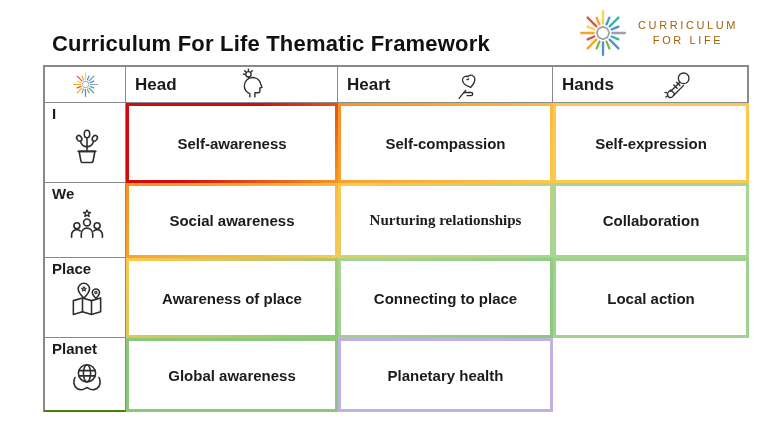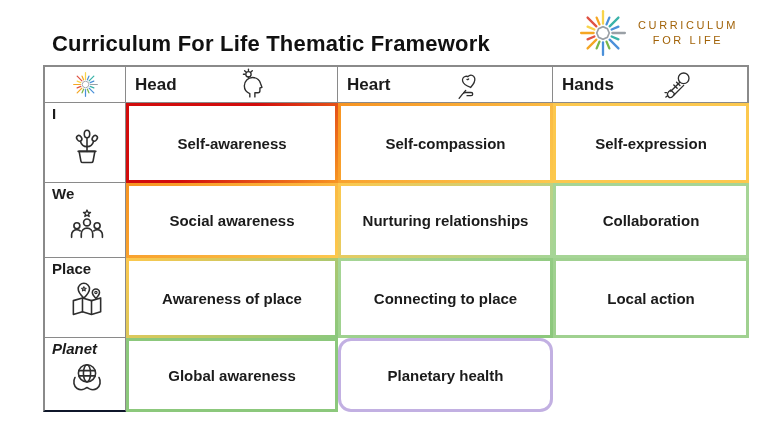--- a/index.html
+++ b/index.html
@@ -19,36 +19,36 @@
   .tbl *, .tbl{box-sizing:border-box;}
 
   .hcell{display:flex;align-items:center;padding:2px 6px 2px 9px;font-size:17px;font-weight:bold;
          border-top:2px solid #8a8a8a;border-bottom:1px solid #8a8a8a;border-right:1px solid #8a8a8a;}
   .hcell.corner{justify-content:center;padding:2px;border-left:2px solid #8a8a8a;}
   .hcell.last{border-right:2px solid #8a8a8a;}
   .hicon{flex:1;display:flex;justify-content:center;align-items:center;}
 
   .lcell{display:flex;flex-direction:column;padding:2px 4px 2px 7px;font-size:15px;font-weight:bold;
          border-left:2px solid #8a8a8a;border-right:1px solid #8a8a8a;border-bottom:1px solid #8a8a8a;}
-  .lcell.last{border-bottom:2px solid #0f172a;font-style:italic;}
+  .lcell.last{border-bottom:2px solid #4d7c0f;}
   .licon{align-self:center;margin-top:1px;}
 
   .ccell{display:flex;align-items:center;justify-content:center;text-align:center;
          font-size:15px;font-weight:bold;background:#fff;border:3px solid;}
   .cc-r1c1{border-image:linear-gradient(135deg,#d20c0c,#d20c0c 45%,#f79422) 1;}
   .cc-r1c2{border-image:linear-gradient(135deg,#f79422,#fcc84e) 1;}
   .cc-r1c3{border-color:#fcc84e;}
   .cc-r2c1{border-image:linear-gradient(135deg,#f79422,#fcc84e) 1;}
-  .cc-r2c2{border-image:linear-gradient(135deg,#fcc84e,#a6d596) 1;}
+  .cc-r2c2{border-image:linear-gradient(135deg,#fcc84e,#a6d596) 1;font-family:Liberation Serif, serif;}
   .cc-r2c3{border-color:#a6d596;}
   .cc-r3c1{border-image:linear-gradient(135deg,#fcc84e,#8cc87c) 1;}
   .cc-r3c2{border-image:linear-gradient(135deg,#a6d596,#8cc87c) 1;}
   .cc-r3c3{border-color:#a0d190;}
   .cc-r4c1{border-color:#8cc87c;}
-  .cc-r4c2{border-color:#c2b0e2;border-radius:13px;}
+  .cc-r4c2{border-color:#c2b0e2;}
   .cc-r4c3{border-color:#3b82c4;}
 
   .lineico{stroke:#2e2e2e;fill:none;stroke-width:1.5;stroke-linecap:round;stroke-linejoin:round;}
 </style>
 </head>
 <body>
 
 <div class="page">
 
   <h1 class="title">Curriculum For Life Thematic Framework</h1>

